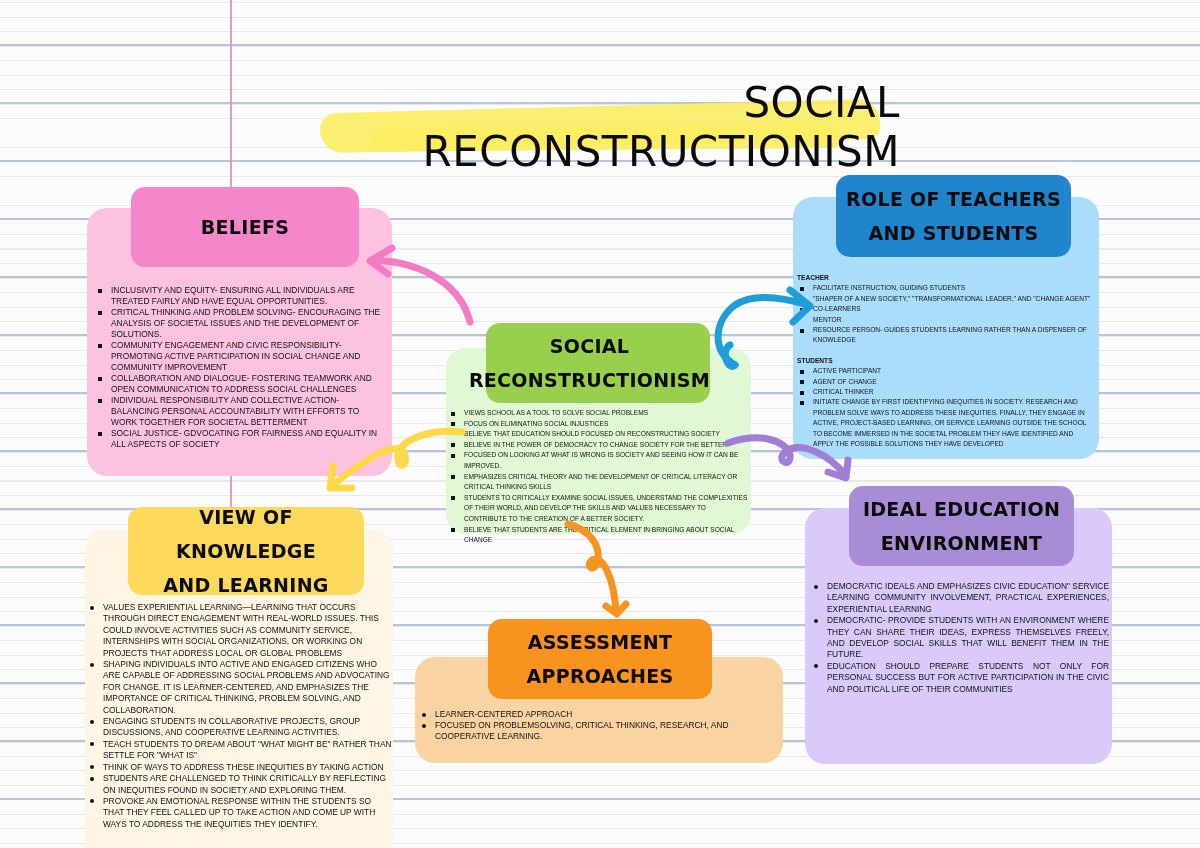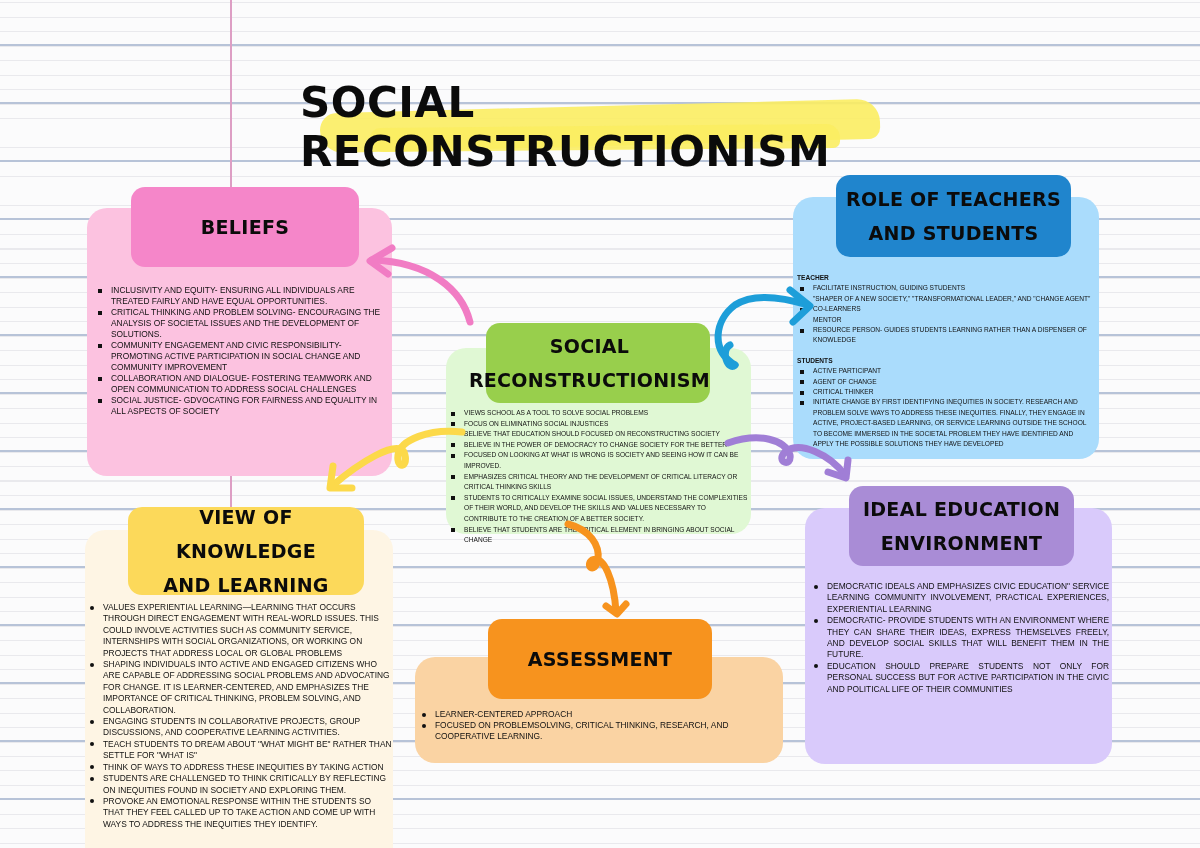--- a/index.html
+++ b/index.html
@@ -22,22 +22,22 @@
     background: #dd9ec4;
   }
   .title-wrap { position: absolute; left: 300px; top: 78px; width: 600px; height: 90px; }
   .title-highlight {
     position: absolute; left: 20px; top: 28px; width: 560px; height: 40px;
     background: #fbed62; border-radius: 30px 40px 20px 40px;
     transform: rotate(-1.5deg); opacity: .9;
   }
   .title-highlight.h2 { left: 70px; top: 48px; width: 470px; height: 24px; transform: rotate(-0.5deg); }
   .main-title {
-    position: absolute; left: 0; top: 0; width: 600px; text-align: left;
-    font-family: "DejaVu Sans", sans-serif; font-weight: bold; font-size: 42px;
+    position: absolute; left: 0; top: 0; width: 600px; text-align: right;
+    font-family: "DejaVu Sans", sans-serif; font-weight: normal; font-size: 42px;
     letter-spacing: 0.5px; color: #0b0b0b;
   }
   .card {
     position: absolute; border-radius: 20px;
   }
   .card ul { list-style: none; }
   .card li {
     position: relative; padding-left: 16px;
     font-family: "Liberation Sans", sans-serif;
     font-size: 8.4px; line-height: 11px; text-transform: uppercase; color: #111;
@@ -106,20 +106,21 @@
   <div class="title-highlight h2"></div>
   <div class="main-title">SOCIAL RECONSTRUCTIONISM</div>
 </div>
 
 <div class="card" id="core-card">
   <ul id="core-list">
     <li>INCLUSIVITY AND EQUITY- ENSURING ALL INDIVIDUALS ARE TREATED FAIRLY AND HAVE EQUAL OPPORTUNITIES.</li>
     <li>CRITICAL THINKING AND PROBLEM SOLVING- ENCOURAGING THE ANALYSIS OF SOCIETAL ISSUES AND THE DEVELOPMENT OF SOLUTIONS.</li>
     <li>COMMUNITY ENGAGEMENT AND CIVIC RESPONSIBILITY- PROMOTING ACTIVE PARTICIPATION IN SOCIAL CHANGE AND COMMUNITY IMPROVEMENT</li>
     <li>COLLABORATION AND DIALOGUE- FOSTERING TEAMWORK AND OPEN COMMUNICATION TO ADDRESS SOCIAL CHALLENGES</li>
+    <li>INDIVIDUAL RESPONSIBILITY AND COLLECTIVE ACTION- BALANCING PERSONAL ACCOUNTABILITY WITH EFFORTS TO WORK TOGETHER FOR SOCIETAL BETTERMENT</li>
     <li>SOCIAL JUSTICE- GDVOCATING FOR FAIRNESS AND EQUALITY IN ALL ASPECTS OF SOCIETY</li>
   </ul>
 </div>
 <div class="label" id="core-label">
   <div>
     <span>BELIEFS</span>
   </div>
 </div>
 
 <div class="card" id="center-card">
@@ -202,20 +203,21 @@
 
 <div class="card" id="assess-card">
   <ul id="assess-list">
     <li>LEARNER-CENTERED APPROACH</li>
     <li>FOCUSED ON PROBLEMSOLVING, CRITICAL THINKING, RESEARCH, AND COOPERATIVE LEARNING.</li>
   </ul>
 </div>
 <div class="label" id="assess-label">
   <div>
     <span>ASSESSMENT</span>
+    <span>APPROACHES</span>
   </div>
 </div>
 
 <svg class="arrows" viewBox="0 0 1200 848">
   <g fill="none" stroke-linecap="round" stroke-linejoin="round" stroke-width="7">
 
     <g stroke="#f17cc4">
       <path d="M470 322 C 462 290, 430 262, 372 260"></path>
       <path d="M392 248 L 370 261 L 388 274"></path>
     </g>

